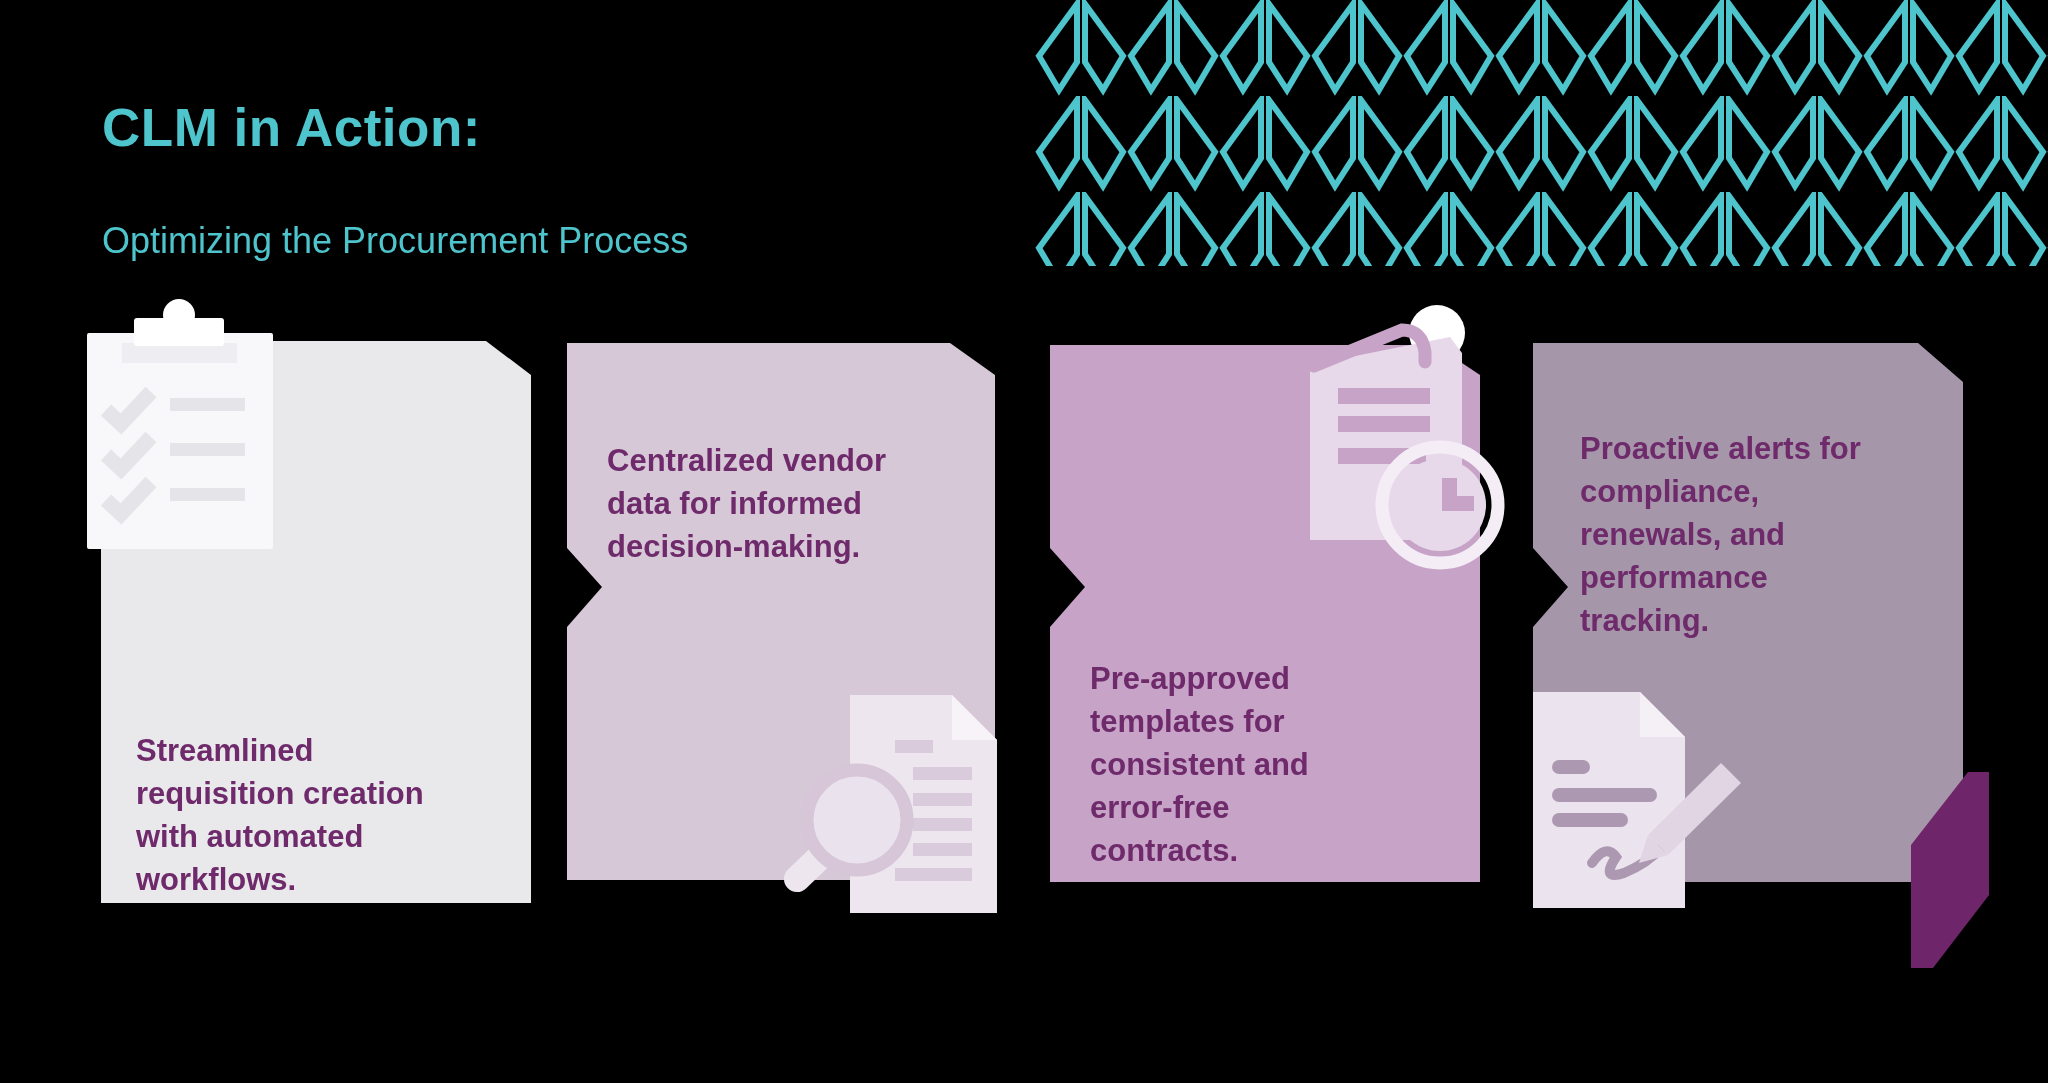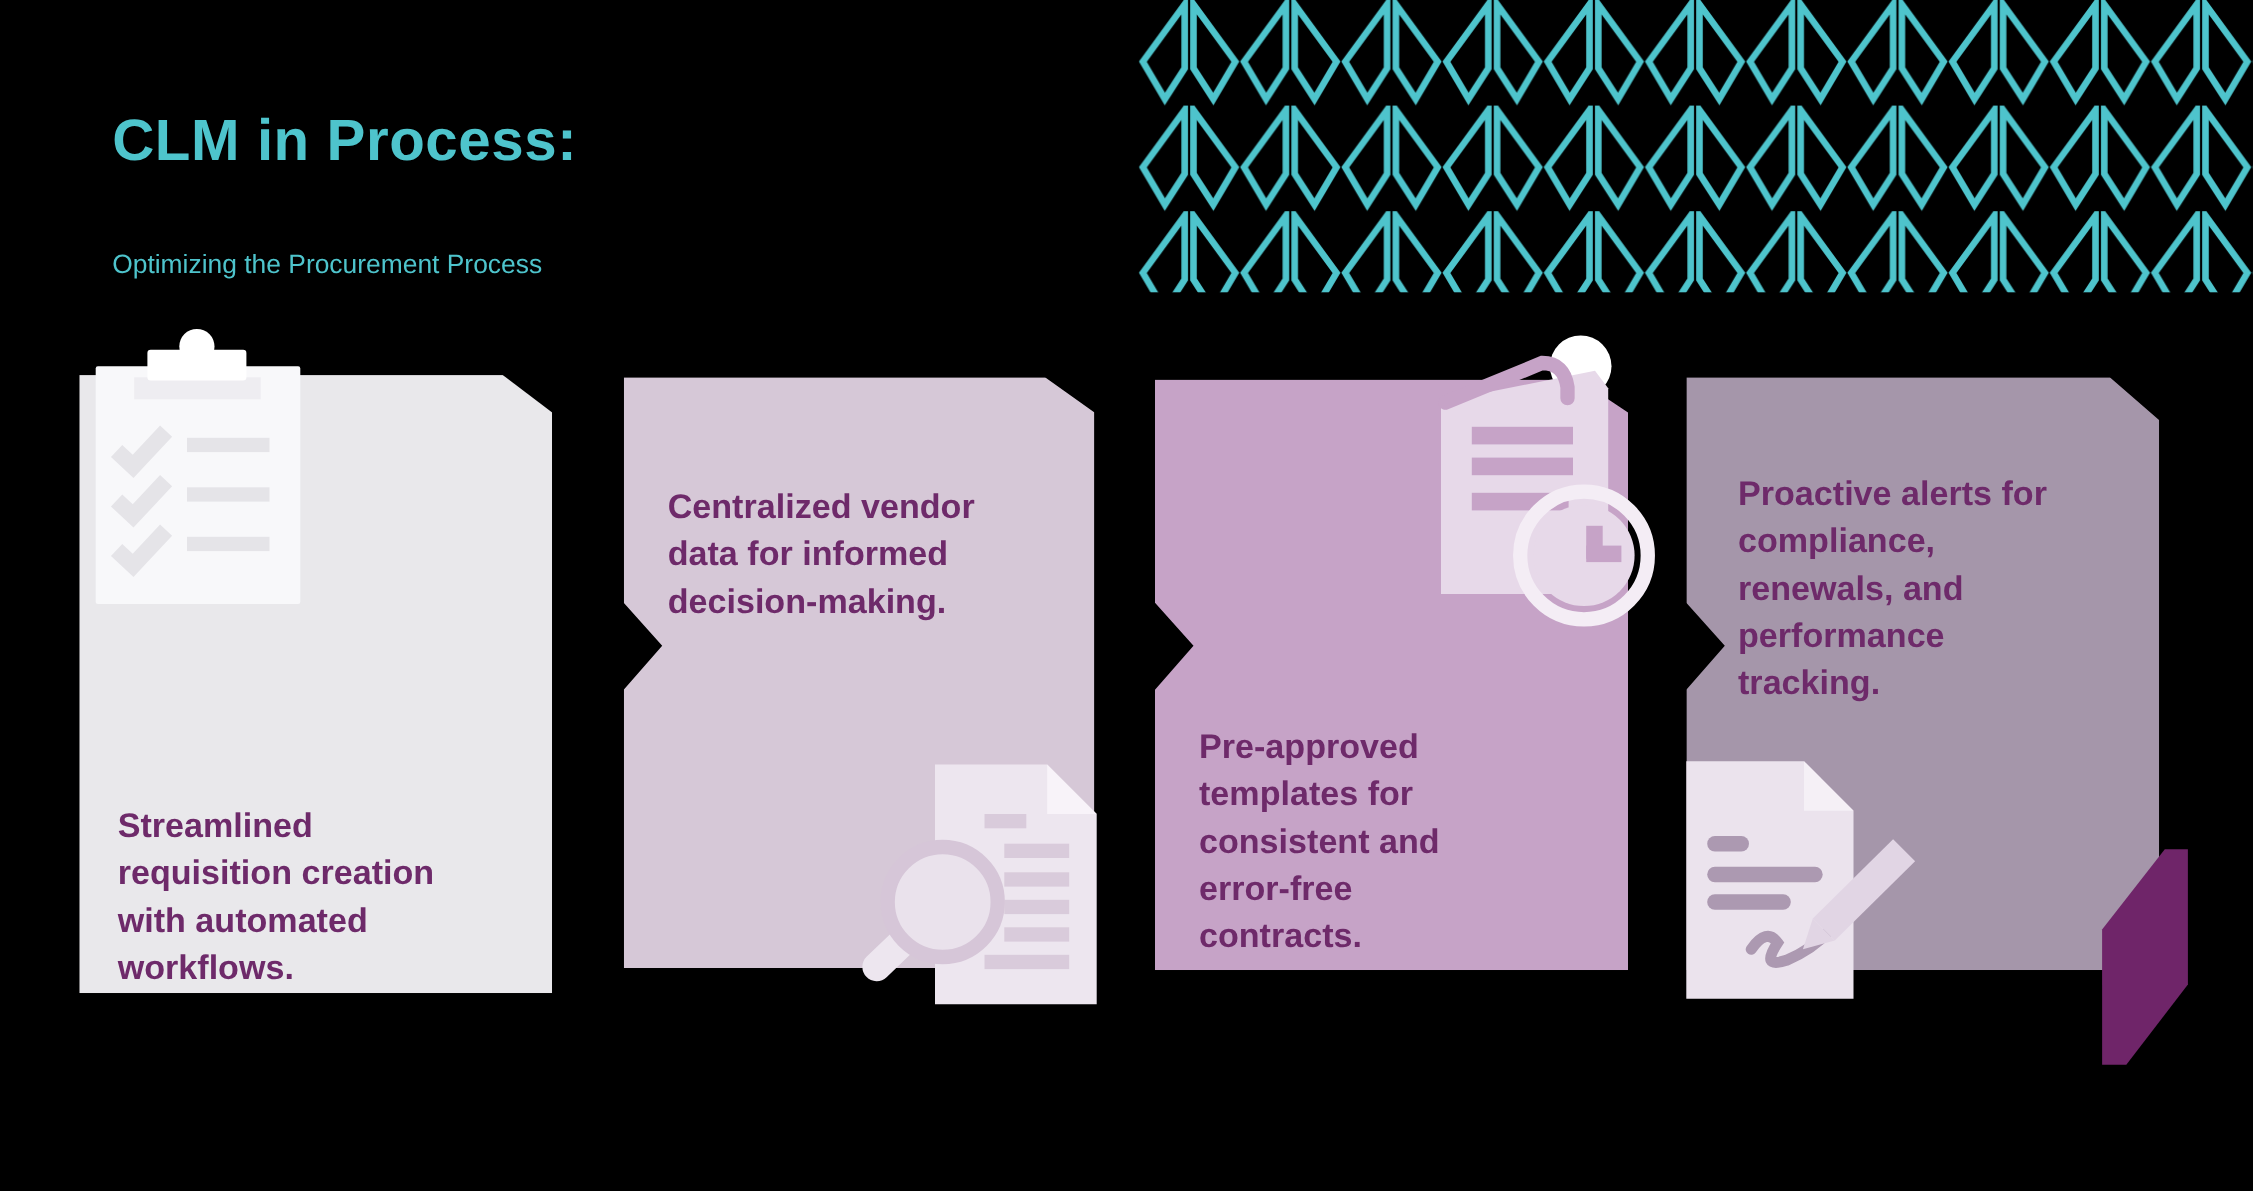--- a/index.html
+++ b/index.html
@@ -6,24 +6,24 @@
   #stage{
     position:relative;width:2048px;height:1083px;background:#000;overflow:hidden;
     font-family:"Liberation Sans",sans-serif;
   }
   .abs{position:absolute;}
   #title{
     left:102px;top:98px;font-size:53px;font-weight:800;color:#4EC4CC;
     line-height:60px;letter-spacing:0.5px;
   }
   #subtitle{
-    left:102px;top:220px;font-size:24px;font-weight:500;color:#4EC4CC;line-height:42px;
+    left:102px;top:220px;font-size:36px;font-weight:500;color:#4EC4CC;line-height:42px;
   }
   .card{position:absolute;}
-  #card-1{left:72px;top:341px;width:430px;height:562px;background:#E9E8EB;
+  #card-1{left:101px;top:341px;width:430px;height:562px;background:#E9E8EB;
     clip-path:polygon(0 0,385px 0,100% 34px,100% 100%,0 100%);}
   #card-2{left:567px;top:343px;width:428px;height:537px;background:#D6C8D7;
     clip-path:polygon(0 0,383px 0,100% 32px,100% 100%,0 100%,0 284px,35px 244px,0 205px);}
   #card-3{left:1050px;top:345px;width:430px;height:537px;background:#C6A3C7;
     clip-path:polygon(0 0,385px 0,100% 30px,100% 100%,0 100%,0 282px,35px 242px,0 203px);}
   #card-4{left:1533px;top:343px;width:430px;height:539px;background:#A596AA;
     clip-path:polygon(0 0,385px 0,100% 39px,100% 100%,0 100%,0 284px,35px 244px,0 205px);}
   .card-text{
     position:absolute;font-size:31px;font-weight:600;color:#6E2A6A;
     line-height:43px;white-space:pre-line;margin-top:46px;
@@ -44,21 +44,21 @@
       <pattern id="geo" width="92" height="96" patternUnits="userSpaceOnUse">
         <g fill="none" stroke="#4EC4CC" stroke-width="6" stroke-linejoin="miter">
           <path d="M 42,4 L 42,62 L 24,90 L 4,56 Z"></path>
           <path d="M 50,4 L 50,62 L 68,90 L 88,56 Z"></path>
         </g>
       </pattern>
     </defs>
     <rect x="0" y="0" width="1013" height="266" fill="url(#geo)"></rect>
   </svg>
 
-  <div class="abs" id="title">CLM in Process:</div>
+  <div class="abs" id="title">CLM in Action:</div>
   <div class="abs" id="subtitle">Optimizing the Procurement Process</div>
 
   <div class="card" id="card-1">
     <div class="card-text" id="text-1">Streamlined
 requisition creation
 with automated
 workflows.</div>
   </div>
   <div class="card" id="card-2">
     <div class="card-text" id="text-2">Centralized vendor

